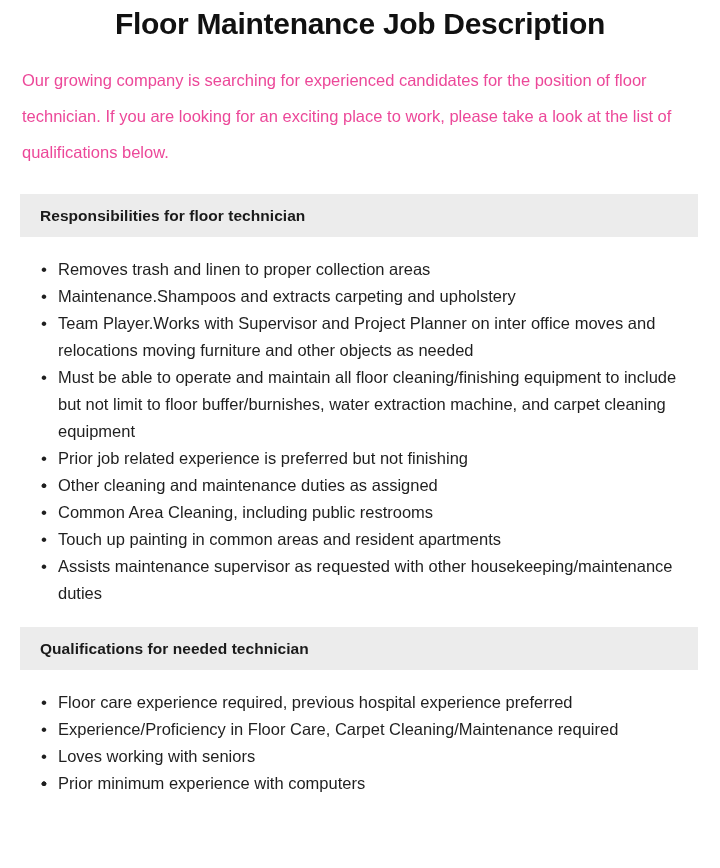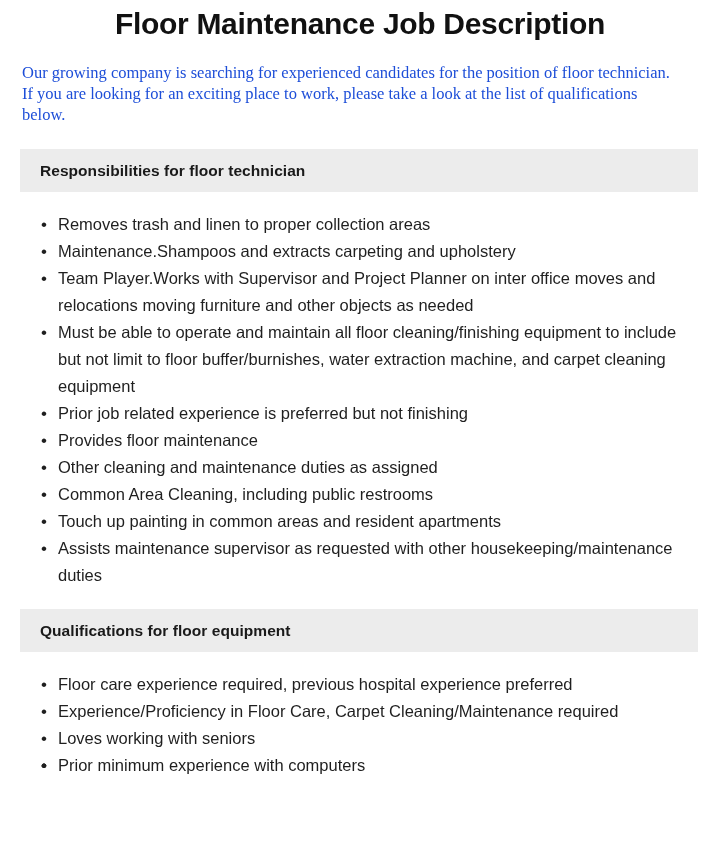--- a/index.html
+++ b/index.html
@@ -28,25 +28,24 @@
     text-align: center;
     color: #111111;
     margin: 0;
     padding: 5px 20px 0 20px;
     line-height: 38px;
   }
   .intro {
     margin: 0;
     padding: 19px 22px 0 22px;
     font-size: 16.5px;
-    line-height: 21px;
-    color: #1d4ed8;
+    line-height: 36px;
+    color: #ec4899;
     max-width: 700px;
     box-sizing: border-box;
-    font-family: Liberation Serif, serif;
   }
   .section {
     margin: 0;
     padding: 0;
   }
   .section-header {
     margin: 0 22px 0 20px;
     background: #ececec;
     height: 43px;
     display: flex;
@@ -106,31 +105,31 @@
   <section class="section first-section">
     <div class="section-header">
       <span class="section-header-text">Responsibilities for floor technician</span>
     </div>
     <ul class="bullets" id="list-0">
         <li><span class="bullet-dot">•</span><span>Removes trash and linen to proper collection areas</span></li>
         <li><span class="bullet-dot">•</span><span>Maintenance.Shampoos and extracts carpeting and upholstery</span></li>
         <li><span class="bullet-dot">•</span><span>Team Player.Works with Supervisor and Project Planner on inter office moves and relocations moving furniture and other objects as needed</span></li>
         <li><span class="bullet-dot">•</span><span>Must be able to operate and maintain all floor cleaning/finishing equipment to include but not limit to floor buffer/burnishes, water extraction machine, and carpet cleaning equipment</span></li>
         <li><span class="bullet-dot">•</span><span>Prior job related experience is preferred but not finishing</span></li>
-        <li><span class="bullet-dot">•</span><span>Provides floor maintenance</span></li>
+        <li><span class="bullet-dot">•</span></li>
         <li><span class="bullet-dot">•</span><span>Other cleaning and maintenance duties as assigned</span></li>
         <li><span class="bullet-dot">•</span><span>Common Area Cleaning, including public restrooms</span></li>
         <li><span class="bullet-dot">•</span><span>Touch up painting in common areas and resident apartments</span></li>
         <li><span class="bullet-dot">•</span><span>Assists maintenance supervisor as requested with other housekeeping/maintenance duties</span></li>
       </ul>
   </section>
 
   <section class="section later-section">
     <div class="section-header">
-      <span class="section-header-text">Qualifications for floor equipment</span>
+      <span class="section-header-text">Qualifications for needed technician</span>
     </div>
     <ul class="bullets qual-list" id="list-1">
         <li><span class="bullet-dot">•</span><span>Floor care experience required, previous hospital experience preferred</span></li>
         <li><span class="bullet-dot">•</span><span>Experience/Proficiency in Floor Care, Carpet Cleaning/Maintenance required</span></li>
         <li><span class="bullet-dot">•</span><span>Loves working with seniors</span></li>
         <li><span class="bullet-dot">•</span></li>
         <li><span class="bullet-dot">•</span></li>
         <li><span class="bullet-dot">•</span><span>Prior minimum experience with computers</span></li>
       </ul>
   </section>

